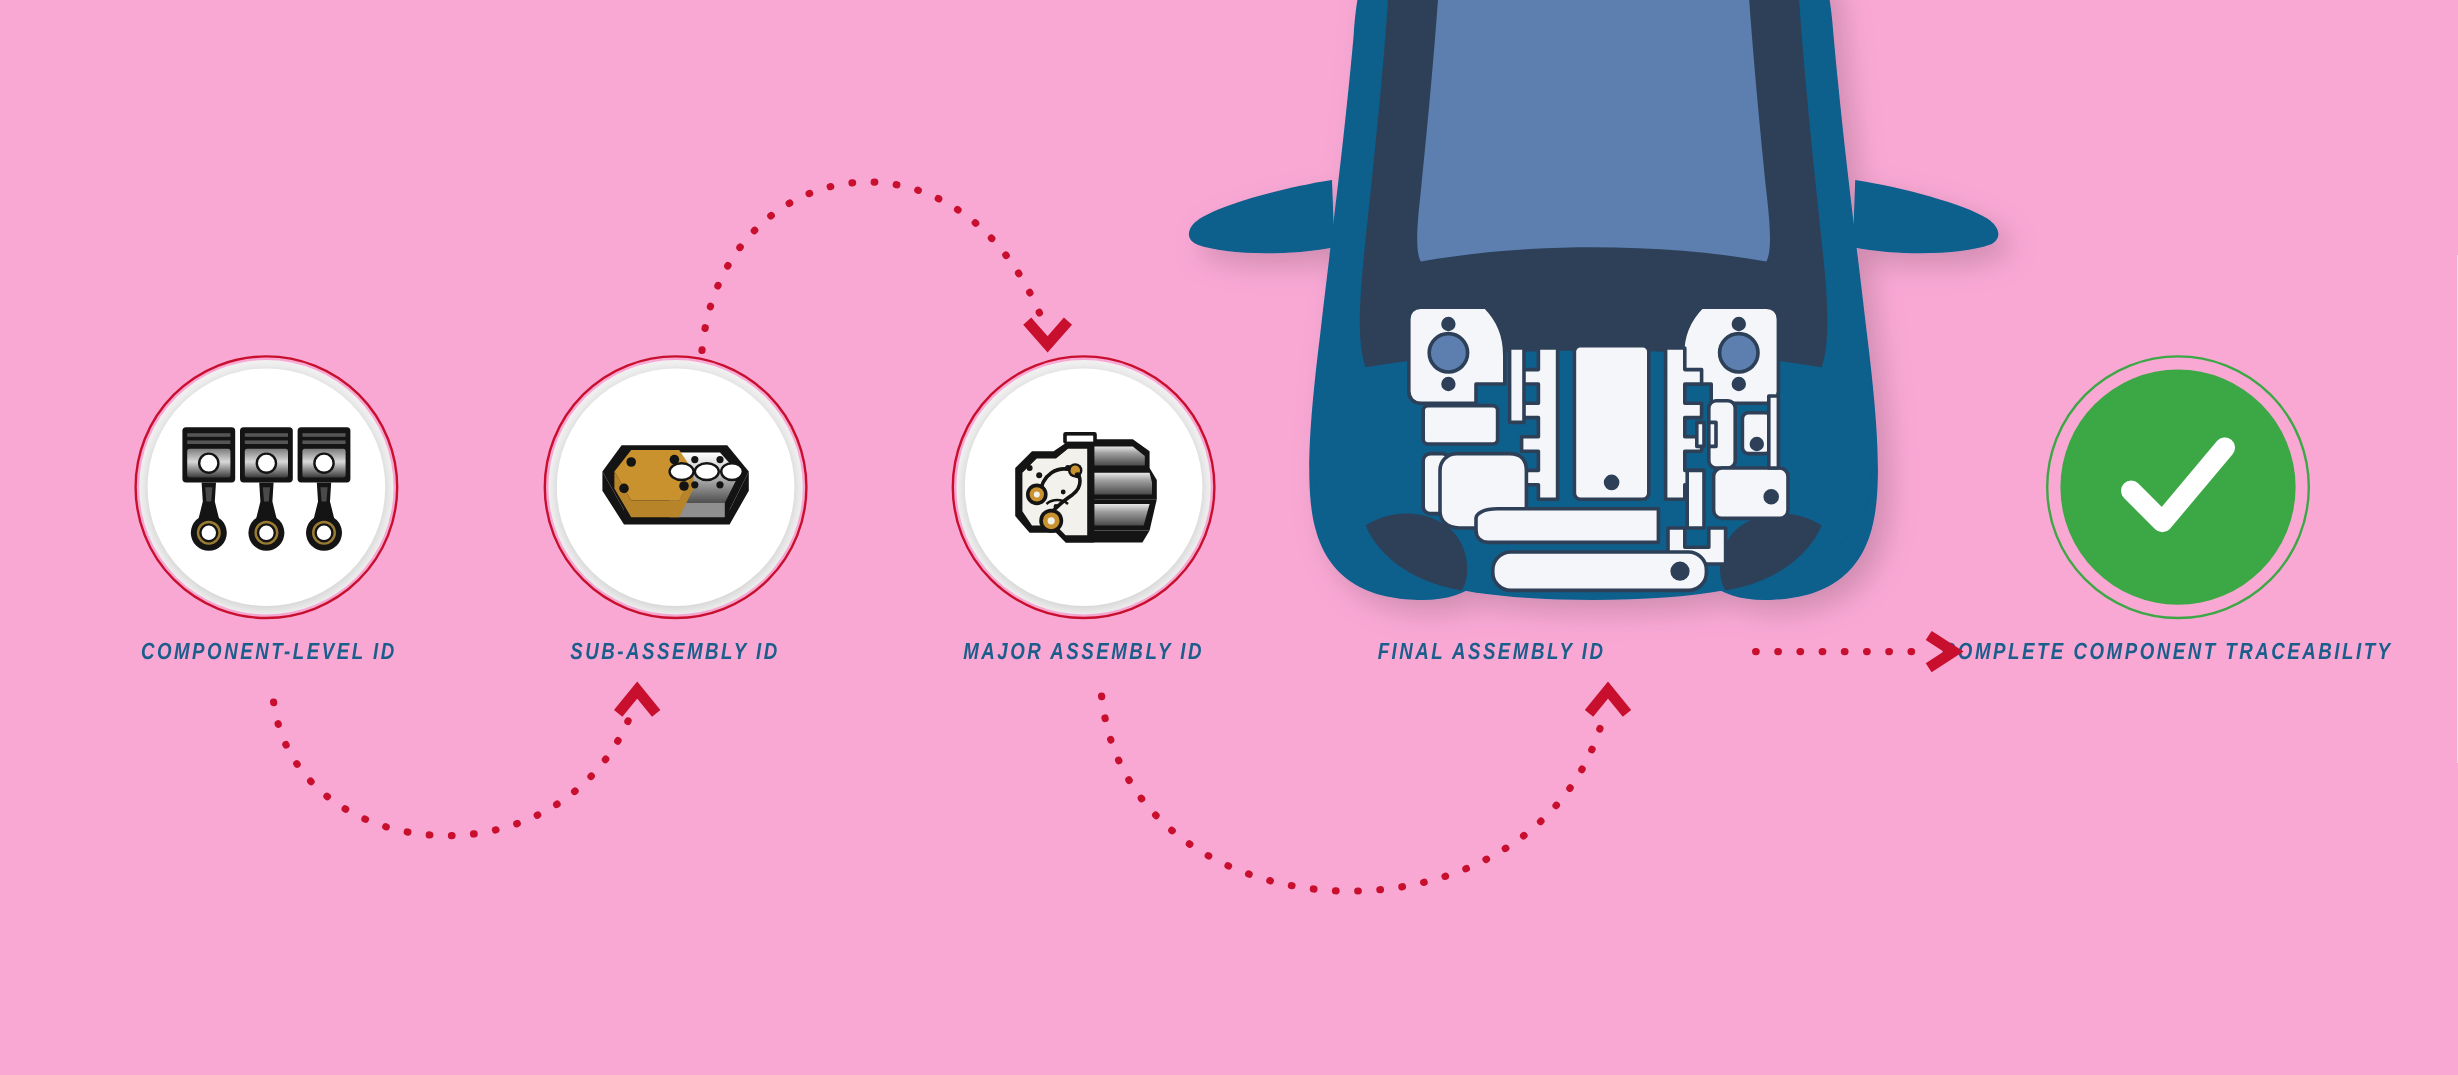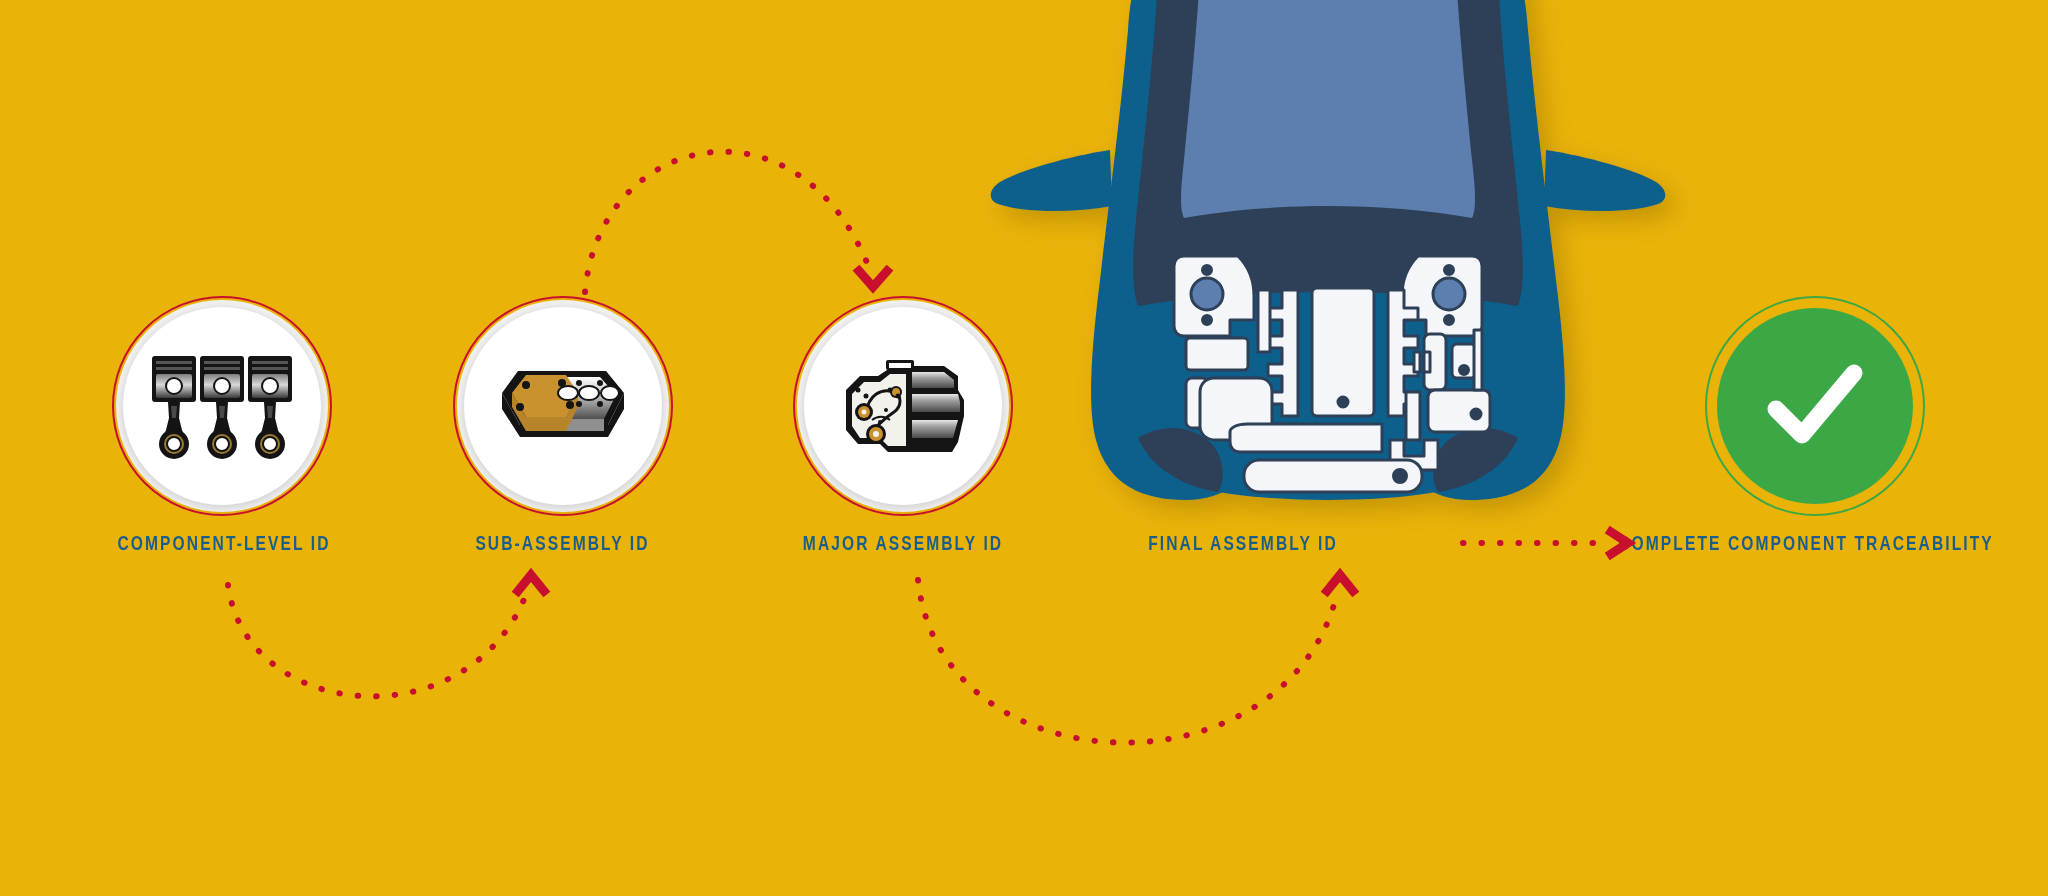--- a/index.html
+++ b/index.html
@@ -13,21 +13,22 @@
     position: relative;
     overflow: hidden;
     font-family: "Liberation Sans", sans-serif;
   }
 
   #stage {
     position: absolute;
     left: 0; top: 0;
     width: 2048px;
     height: 896px;
-    background: #eab308;
+    background: #f9a8d4;
+    font-style: italic;
   }
 
   
   .node {
     position: absolute;
     width: 220px;
     height: 220px;
   }
   .node .ring-outer {
     position: absolute;

